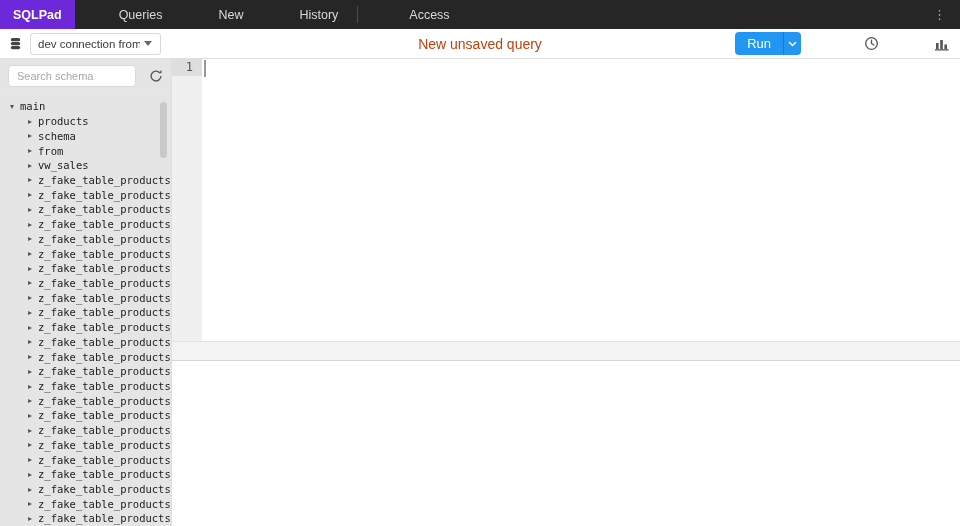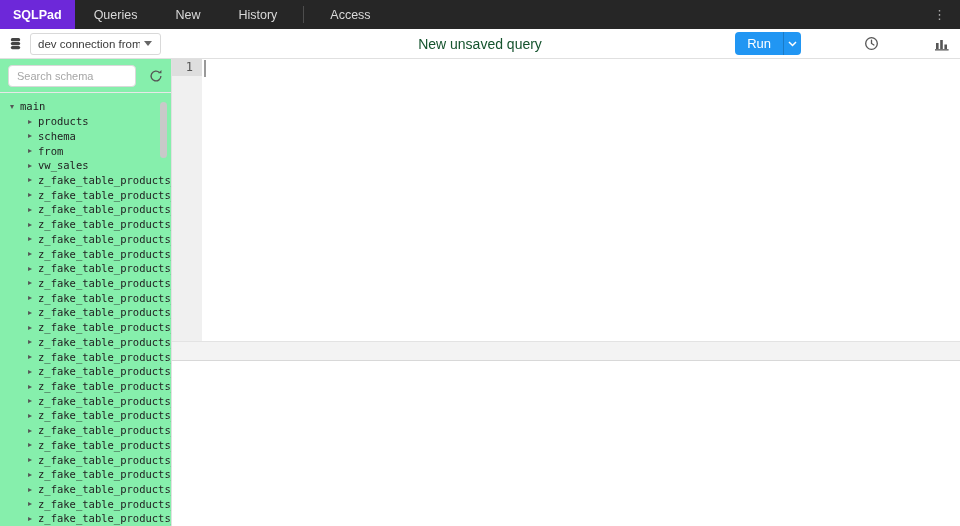--- a/index.html
+++ b/index.html
@@ -4,55 +4,55 @@
 <style>
   * { margin: 0; padding: 0; box-sizing: border-box; }
   html, body { width: 960px; height: 526px; overflow: hidden; background: #fff;
     font-family: "Liberation Sans", sans-serif; }
 
   
   .nav { height: 29px; background: #262626; display: flex; align-items: stretch; }
   .brand { background: #6d28d9; color: #fff; font-size: 12.5px; font-weight: bold;
     display: flex; align-items: center; padding: 0 13px; cursor: pointer; }
   .nav-item { color: #d9d9d9; font-size: 12.5px; display: flex; align-items: center;
-    padding: 0 19px; cursor: pointer; }
+    padding: 0 12px; cursor: pointer; margin-left: 32px; }
   .nav-divider { width: 1px; background: #4d4d4d; margin: 6px 7px; }
   .nav-spacer { flex: 1; }
   .kebab { color: #a8a8a8; font-size: 13px; display: flex; align-items: center;
     padding: 0 14px; cursor: pointer; font-family: "DejaVu Sans", sans-serif; }
 
   
   .toolbar { height: 30px; background: #fff; border-bottom: 1px solid #e0e0e0;
     display: flex; align-items: center; padding: 0 8px; position: relative; }
   .db-icon { width: 15px; height: 15px; margin-right: 7px; display: flex; align-items: center; }
   .conn-select { width: 131px; height: 22px; border: 1px solid #d9d9d9; border-radius: 3px;
     background: #fff; display: flex; align-items: center; padding: 0 7px; cursor: pointer; }
   .conn-text { font-size: 11.5px; color: #3a3a3a; white-space: nowrap; overflow: hidden;
     width: 102px; }
   .caret-down { width: 0; height: 0; border-left: 4px solid transparent;
     border-right: 4px solid transparent; border-top: 5px solid #666; margin-left: 4px; }
   .query-title { position: absolute; left: 0; right: 0; text-align: center;
-    color: #14532d; font-size: 14px; pointer-events: none; }
+    color: #c2410c; font-size: 14px; pointer-events: none; }
   .toolbar-right { margin-left: auto; display: flex; align-items: center; z-index: 1; gap: 41px; }
   .run-group { display: flex; height: 23px; border-radius: 4px; overflow: hidden; }
   .run-btn { background: #2196f3; color: #fff; font-size: 13px; border: none;
     padding: 0 12px; cursor: pointer; font-family: "Liberation Sans", sans-serif; }
   .run-caret { background: #2196f3; border: none; border-left: 1px solid rgba(0,0,0,0.18);
     width: 18px; cursor: pointer; display: flex; align-items: center; justify-content: center; }
   .icon-btn { background: none; border: none; cursor: pointer; padding: 0;
     display: flex; align-items: center; justify-content: center; }
   .clock-btn { margin-left: 22px; }
   .chart-btn { margin-left: 14px; margin-right: 2px; }
 
   
   .content { display: flex; height: 467px; }
 
   
   .sidebar { width: 172px; border-right: 1px solid #e0e0e0; display: flex;
-    flex-direction: column; background: #86efac; }
+    flex-direction: column; background: #e5e5e5; }
   .search-row { height: 34px; display: flex; align-items: center; padding: 0 8px;
     border-bottom: 1px solid #e8e8e8; }
   .search-input { width: 128px; height: 22px; border: 1px solid #d9d9d9; border-radius: 4px;
     padding: 0 8px; font-size: 11px; color: #333; outline: none;
     font-family: "Liberation Sans", sans-serif; }
   .search-input::placeholder { color: #a6a6a6; }
   .refresh-btn { margin-left: auto; }
   .tree { flex: 1; position: relative; overflow: hidden; padding-top: 6px;
     font-family: "DejaVu Sans Mono", monospace; font-size: 10.5px; color: #222; }
   .tree ul { list-style: none; }

